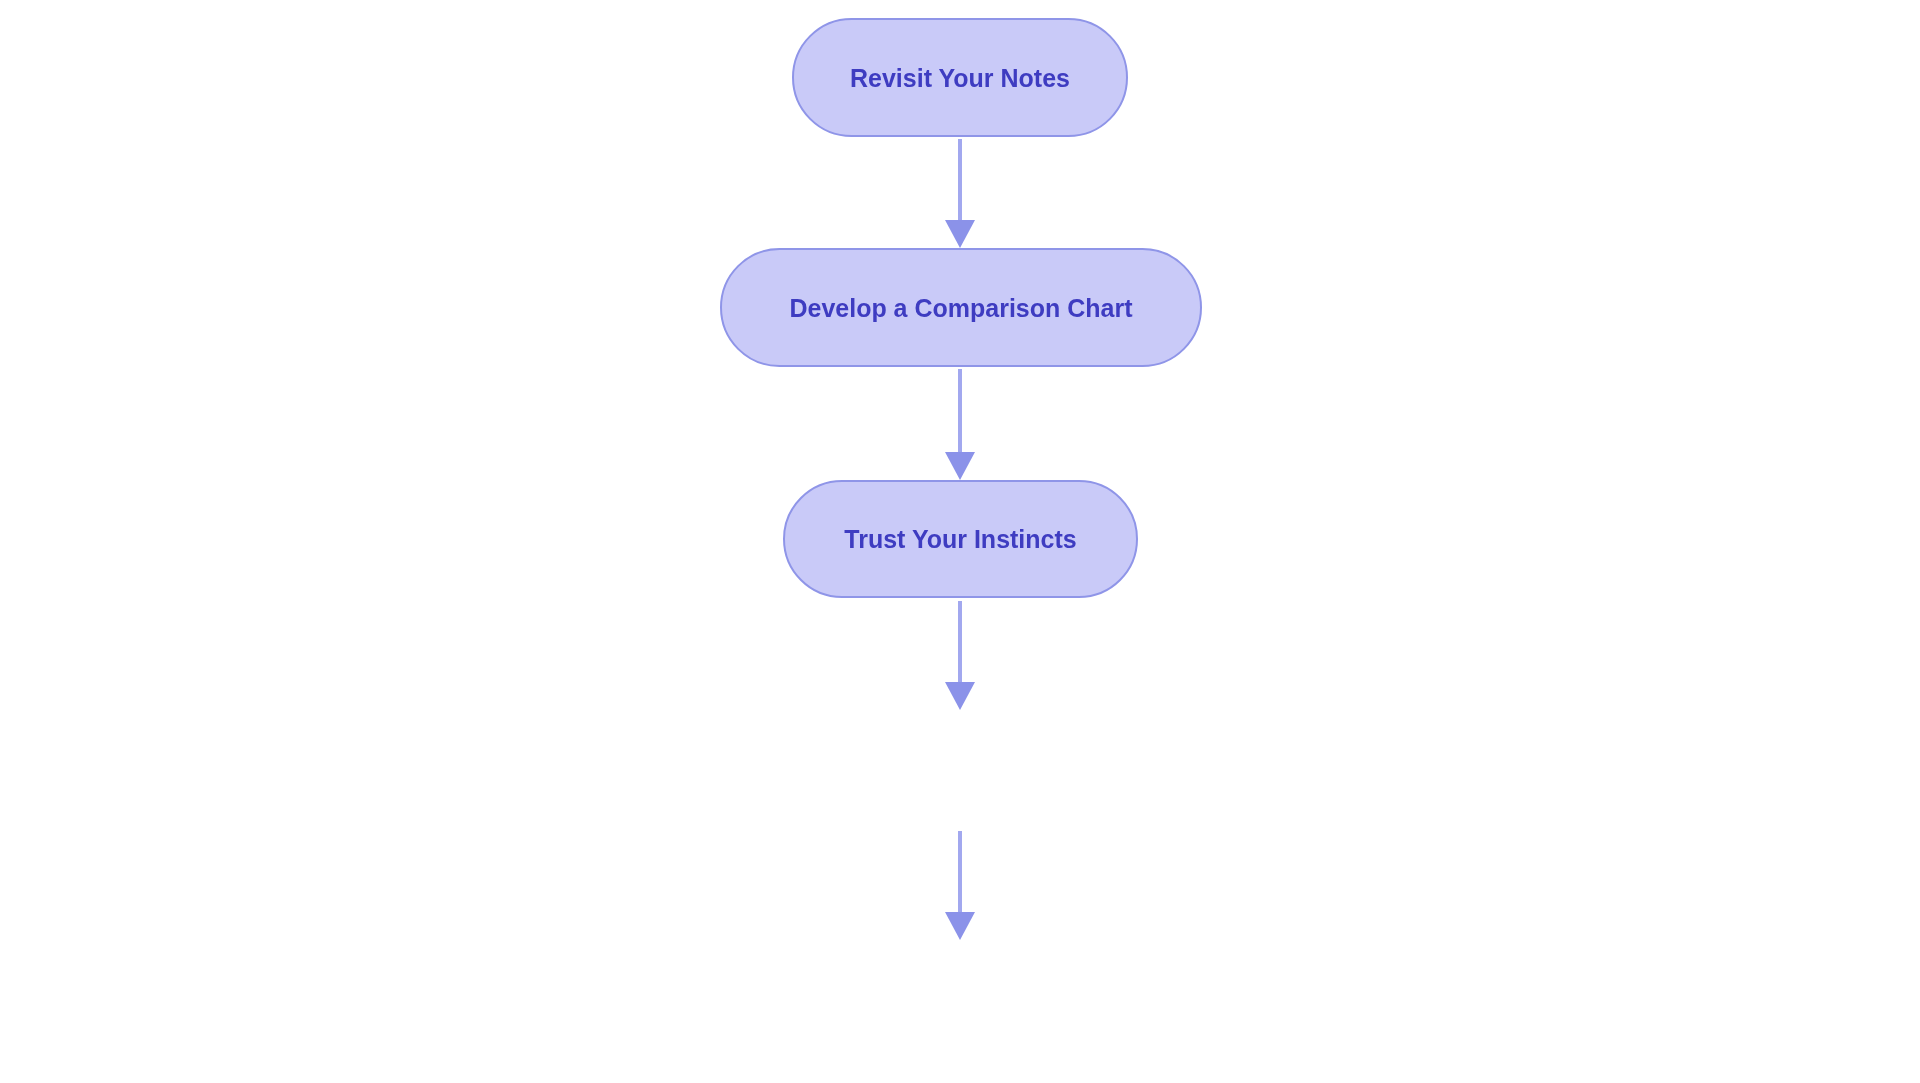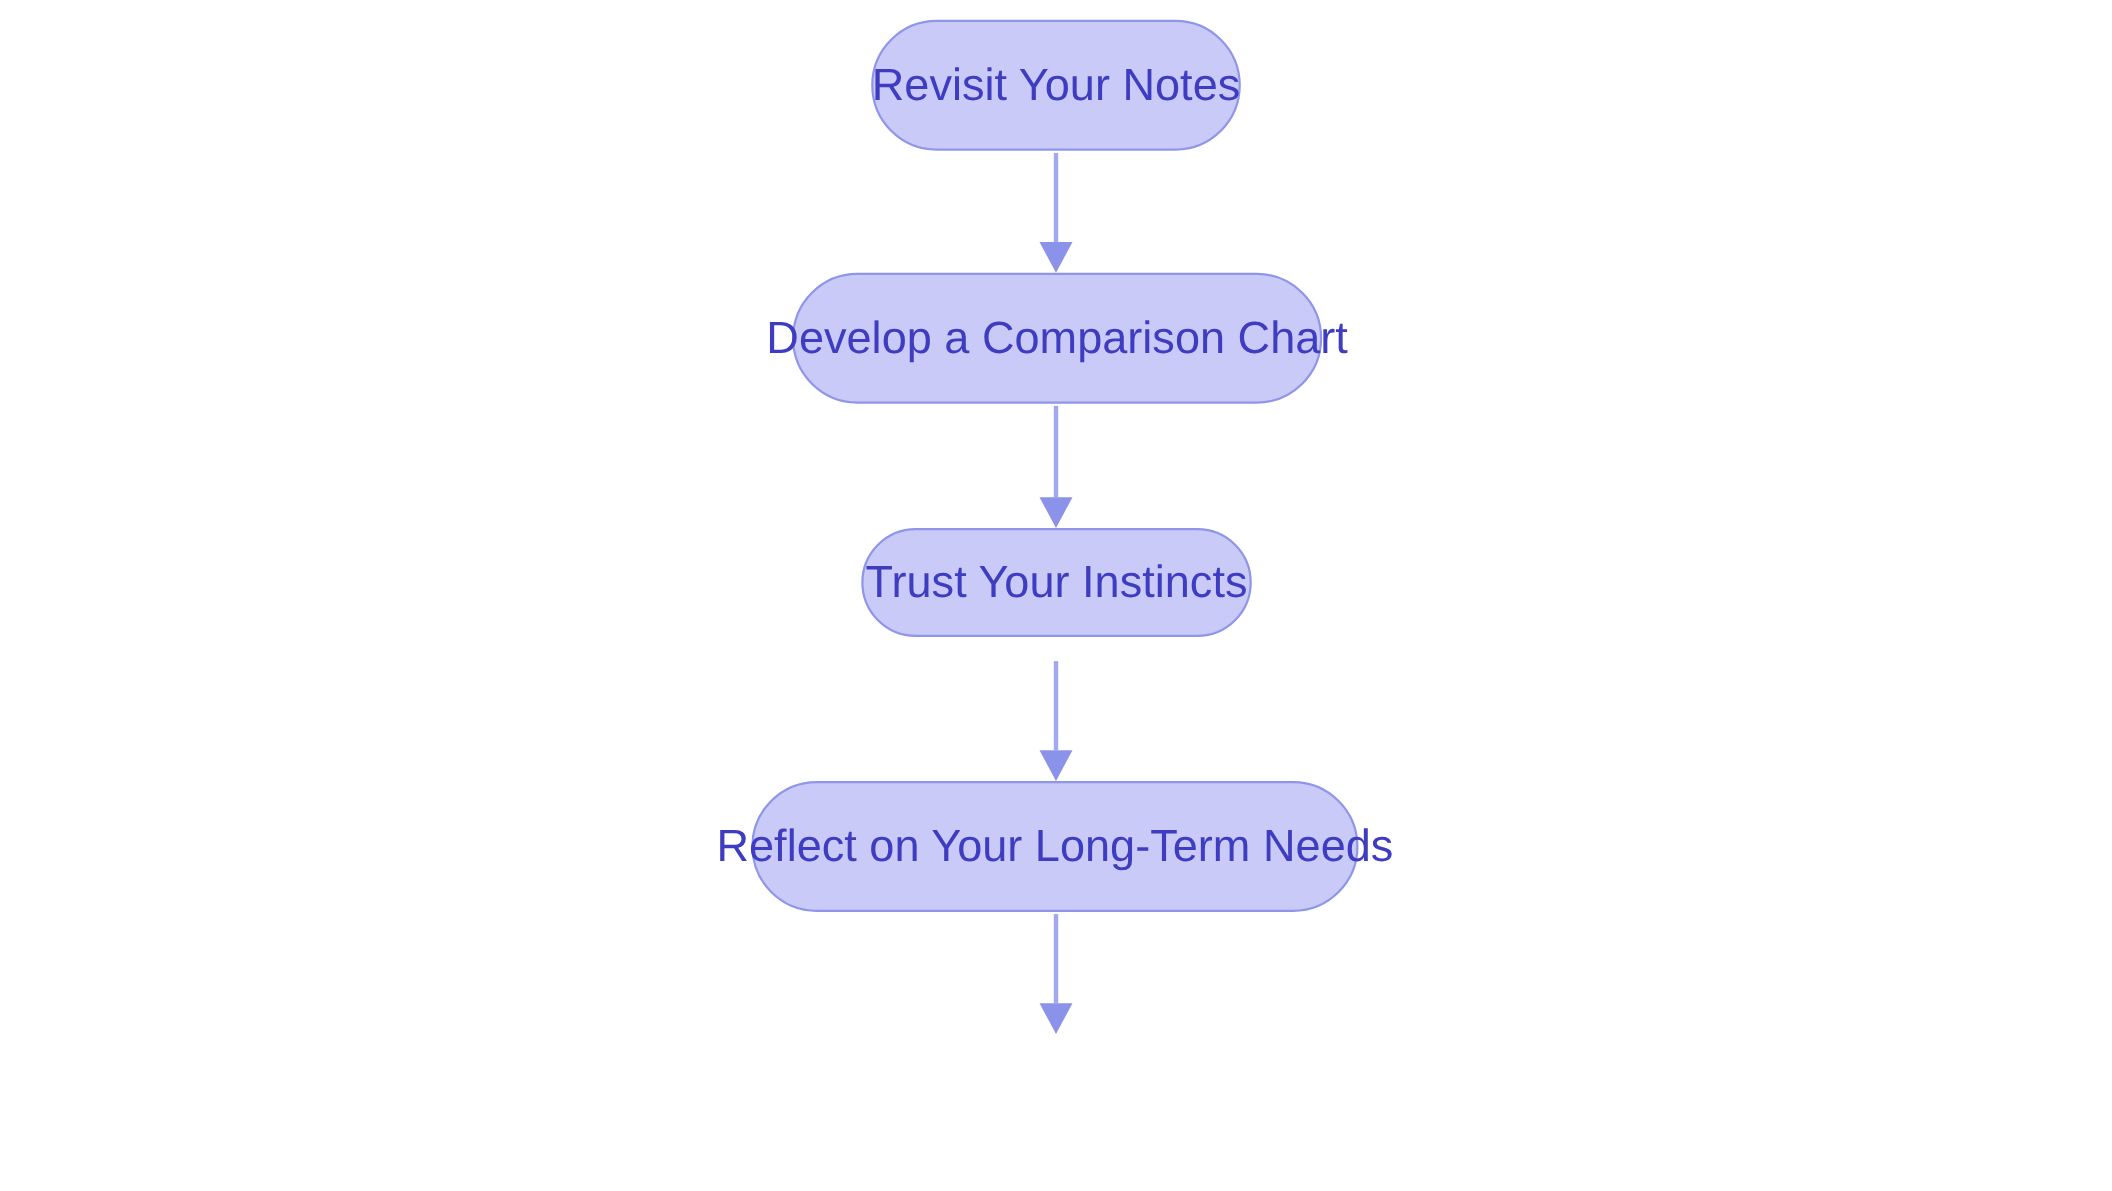--- a/index.html
+++ b/index.html
@@ -18,28 +18,29 @@
   .node {
     position: absolute;
     box-sizing: border-box;
     background: var(--node-fill, #c9caf8);
     border: 2px solid var(--node-border, #8f95e8);
     border-radius: 60px;
     display: flex;
     align-items: center;
     justify-content: center;
     color: var(--node-text, #3e3cc1);
-    font-size: 41px;
+    font-size: 25px;
     line-height: 1.2;
     white-space: nowrap;
     text-align: center;
+    font-weight: bold;
   }
   .node-1 { left: 792px; top:  18px; width: 336px; height: 119px; }
   .node-2 { left: 720px; top: 248px; width: 482px; height: 119px; }
-  .node-3 { left: 783px; top: 480px; width: 355px; height: 99px; }
+  .node-3 { left: 783px; top: 480px; width: 355px; height: 118px; }
   .node-4 { left: 683px; top: 710px; width: 552px; height: 119px; }
   .node-5 { left: 676px; top: 940px; width: 568px; height: 118px; }
 
   .arrow {
     position: absolute;
     left: 945px;
     width: 30px;
     display: flex;
     flex-direction: column;
     align-items: center;
@@ -86,23 +87,20 @@
 
   <div class="node node-3">
     <span>Trust Your Instincts</span>
   </div>
 
   <div class="arrow arrow-3">
     <div class="arrow-line"></div>
     <div class="arrow-head"></div>
   </div>
 
-  <div class="node node-4">
-    <span>Reflect on Your Long-Term Needs</span>
-  </div>
 
   <div class="arrow arrow-4">
     <div class="arrow-line"></div>
     <div class="arrow-head"></div>
   </div>
 
 
 </div>
 
 </body></html>

